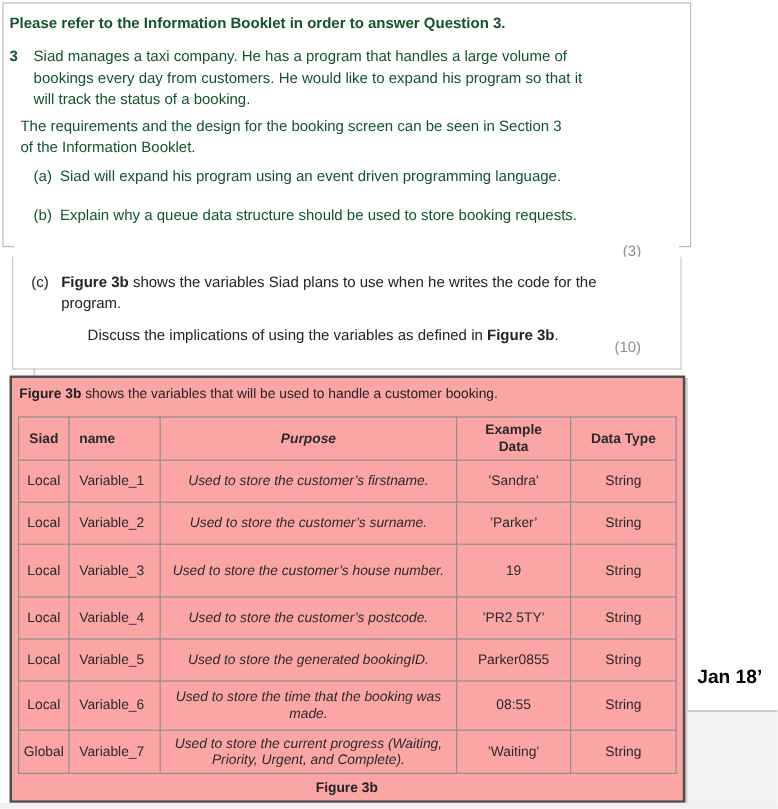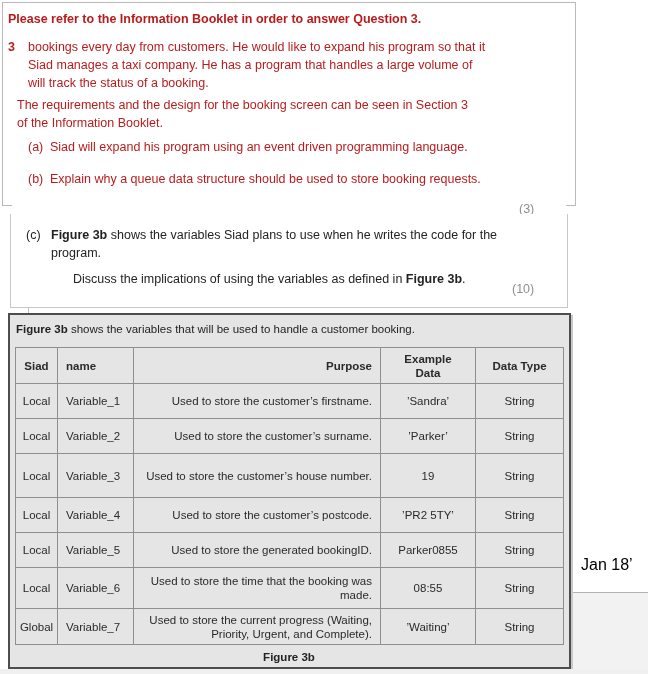--- a/index.html
+++ b/index.html
@@ -4,21 +4,21 @@
 <style>
   html,body{margin:0;padding:0;}
   body{
     width:648px;height:674px;position:relative;background:#ffffff;
     font-family:"Liberation Sans",sans-serif;color:#222222;overflow:hidden;
   }
   
   .q-box{
     position:absolute;left:2px;top:2px;width:574px;height:204px;
     border:1px solid #b9b9b9;background:#fff;
-    font-size:12.5px;line-height:18px;color:#b91c1c;box-sizing:border-box;
+    font-size:12.5px;line-height:18px;color:#14532d;box-sizing:border-box;
   }
   .q-box .instruction{font-weight:bold;margin:7px 6px 0 5px;}
   .flexrow{display:flex;}
   .q-num{width:20px;margin-left:5px;font-weight:bold;flex:0 0 auto;}
   .part-label{width:22px;flex:0 0 auto;}
   .mt10{margin-top:10px;}.mt5{margin-top:5px;}.mt6{margin-top:6px;}.mt9{margin-top:9px;}
   .indent-a{margin-left:25px;}
   .req-para{margin-left:14px;margin-top:4px;}
   
   .mask{position:absolute;left:12px;top:205px;width:554px;height:5px;background:#fff;}
@@ -30,21 +30,21 @@
     border:1px solid #c8c8c8;border-top:none;background:#fff;
     font-size:12.5px;line-height:18px;color:#232323;box-sizing:border-box;
   }
   .c-box .flexrow{margin-top:12px;margin-left:15px;}
   .c-box .prompt{margin-left:62px;margin-top:8px;}
   .marks-c{position:absolute;left:501px;top:68px;}
   .tick{position:absolute;left:28px;top:307px;width:1px;height:8px;background:#c0c0c0;}
   
   .fig-box{
     position:absolute;left:8px;top:313px;width:563px;height:356px;
-    border:2px solid #4d4d4d;background:#e5e5e5;box-sizing:border-box;
+    border:2px solid #4d4d4d;background:#fca5a5;box-sizing:border-box;
     box-shadow:2px 2px 0 #c9c9c9;
     font-size:11.5px;line-height:14px;color:#232323;
   }
   .fig-caption{margin:7px 6px 0 6px;}
   .b{font-weight:bold;}
   table.vars{
     border-collapse:collapse;table-layout:fixed;width:548px;
     margin:11px 0 0 5px;font-size:11.5px;line-height:14px;color:#2a2a2a;
   }
   table.vars th,table.vars td{border:1px solid #8f8f8f;overflow:hidden;}
@@ -53,40 +53,40 @@
   .vars thead tr{height:36px;}
   .vars tbody tr:nth-child(1){height:35px;}
   .vars tbody tr:nth-child(2){height:35px;}
   .vars tbody tr:nth-child(3){height:44px;}
   .vars tbody tr:nth-child(4){height:35px;}
   .vars tbody tr:nth-child(5){height:35px;}
   .vars tbody tr:nth-child(6){height:41px;}
   .vars tbody tr:nth-child(7){height:36px;}
   .vars .c0x,.vars .c3x,.vars .c4x{text-align:center;}
   .vars .c1x{text-align:left;padding-left:8px;}
-  .vars .c2x{text-align:right;padding:2px 8px;}
+  .vars .c2x{text-align:center;padding:2px 8px;font-style:italic;}
   .vars th.h3{padding:0 18px;}   
   .fig-label{width:548px;margin:5px 0 0 5px;text-align:center;font-weight:bold;}
   
   .gray-right{position:absolute;left:573px;top:592px;width:75px;height:82px;
     background:#f2f2f2;border-top:1px solid #b2b2b2;box-sizing:border-box;}
   .gray-bottom{position:absolute;left:0;top:669px;width:648px;height:5px;background:#f0f0f0;}
-  .year-note{position:absolute;left:581px;top:556px;font-weight:normal;font-size:16px;color:#000;}
+  .year-note{position:absolute;left:581px;top:556px;font-weight:bold;font-size:16px;color:#000;}
 </style>
 </head>
 <body>
 
 <div class="q-box">
   <div class="instruction">Please refer to the Information Booklet in order to answer Question 3.</div>
 
   <div class="flexrow mt10">
     <span class="q-num">3</span>
     <div>
+      <div>Siad manages a taxi company. He has a program that handles a large volume of</div>
       <div>bookings every day from customers. He would like to expand his program so that it</div>
-      <div>Siad manages a taxi company. He has a program that handles a large volume of</div>
       <div>will track the status of a booking.</div>
     </div>
   </div>
 
   <div class="req-para">
     <div>The requirements and the design for the booking screen can be seen in Section 3</div>
     <div>of the Information Booklet.</div>
   </div>
 
   <div class="flexrow indent-a mt6">

